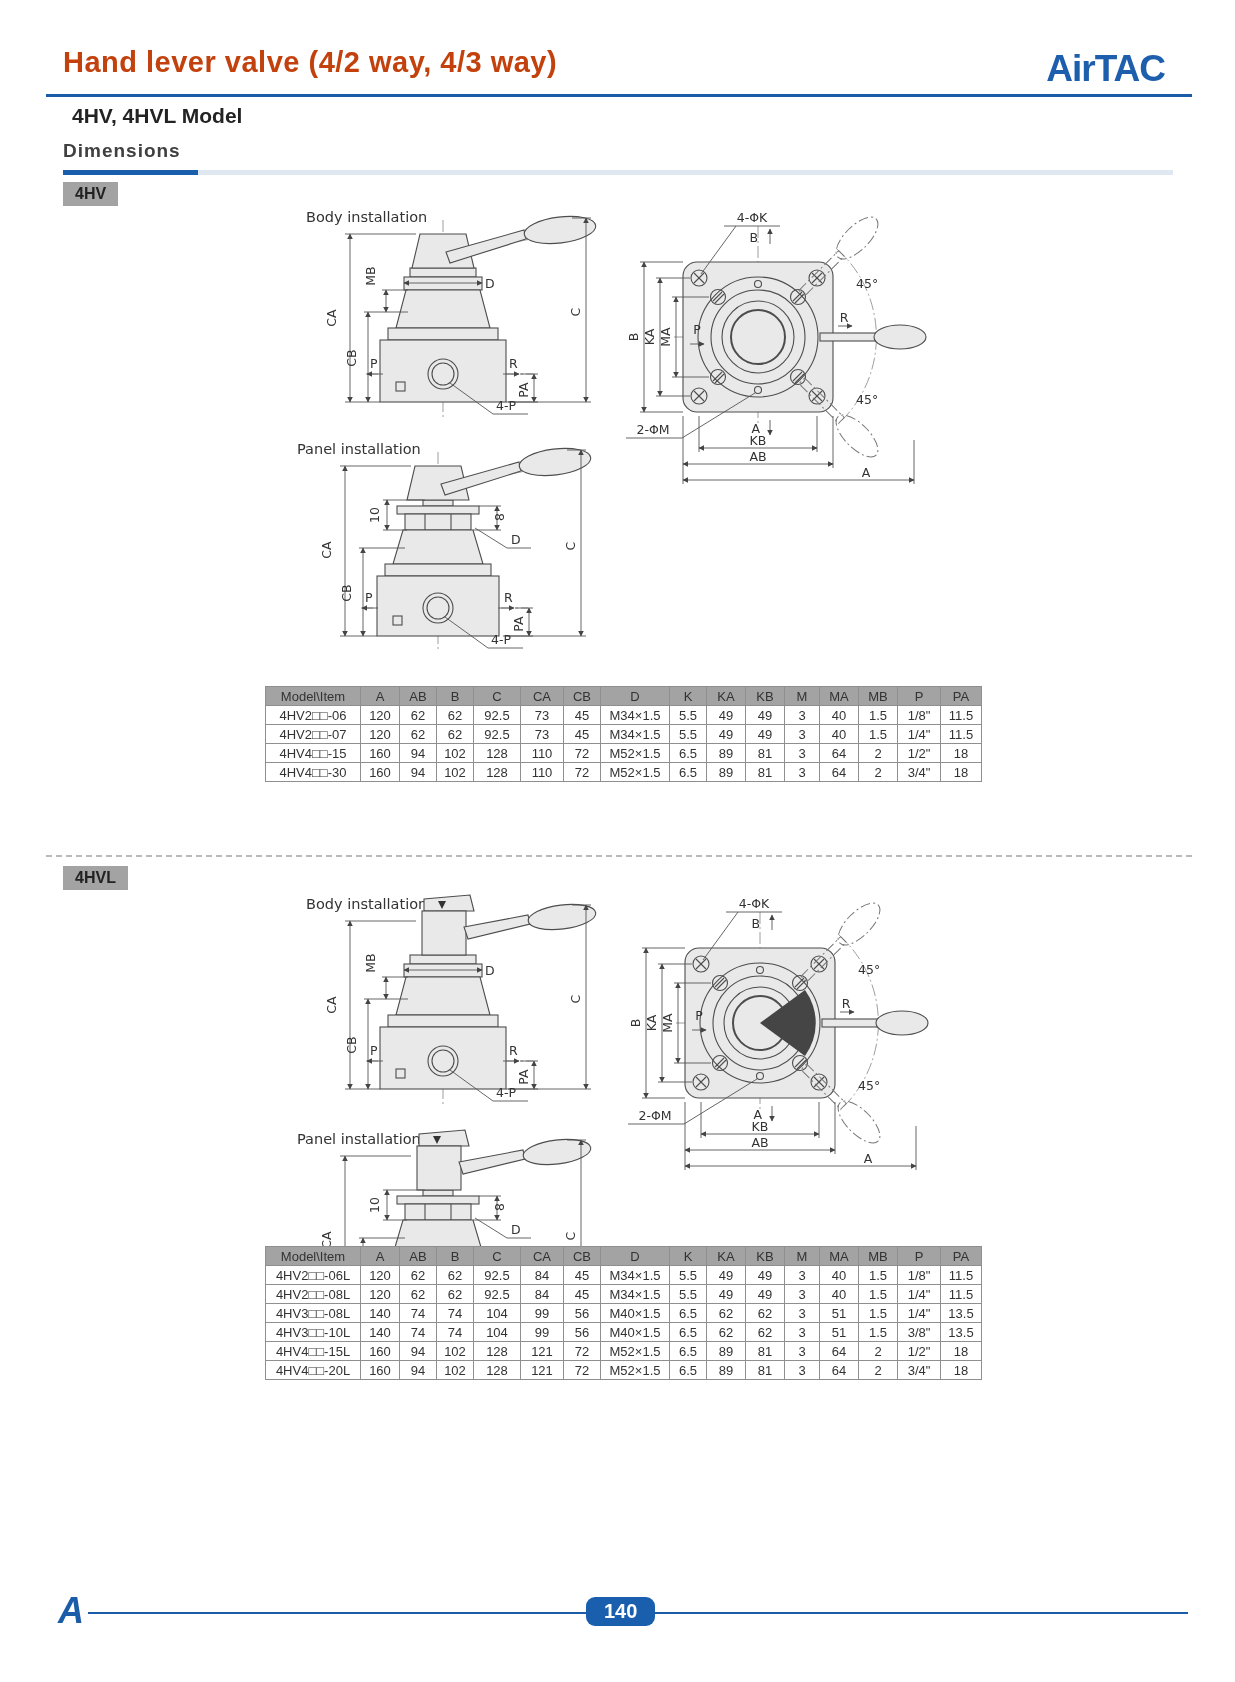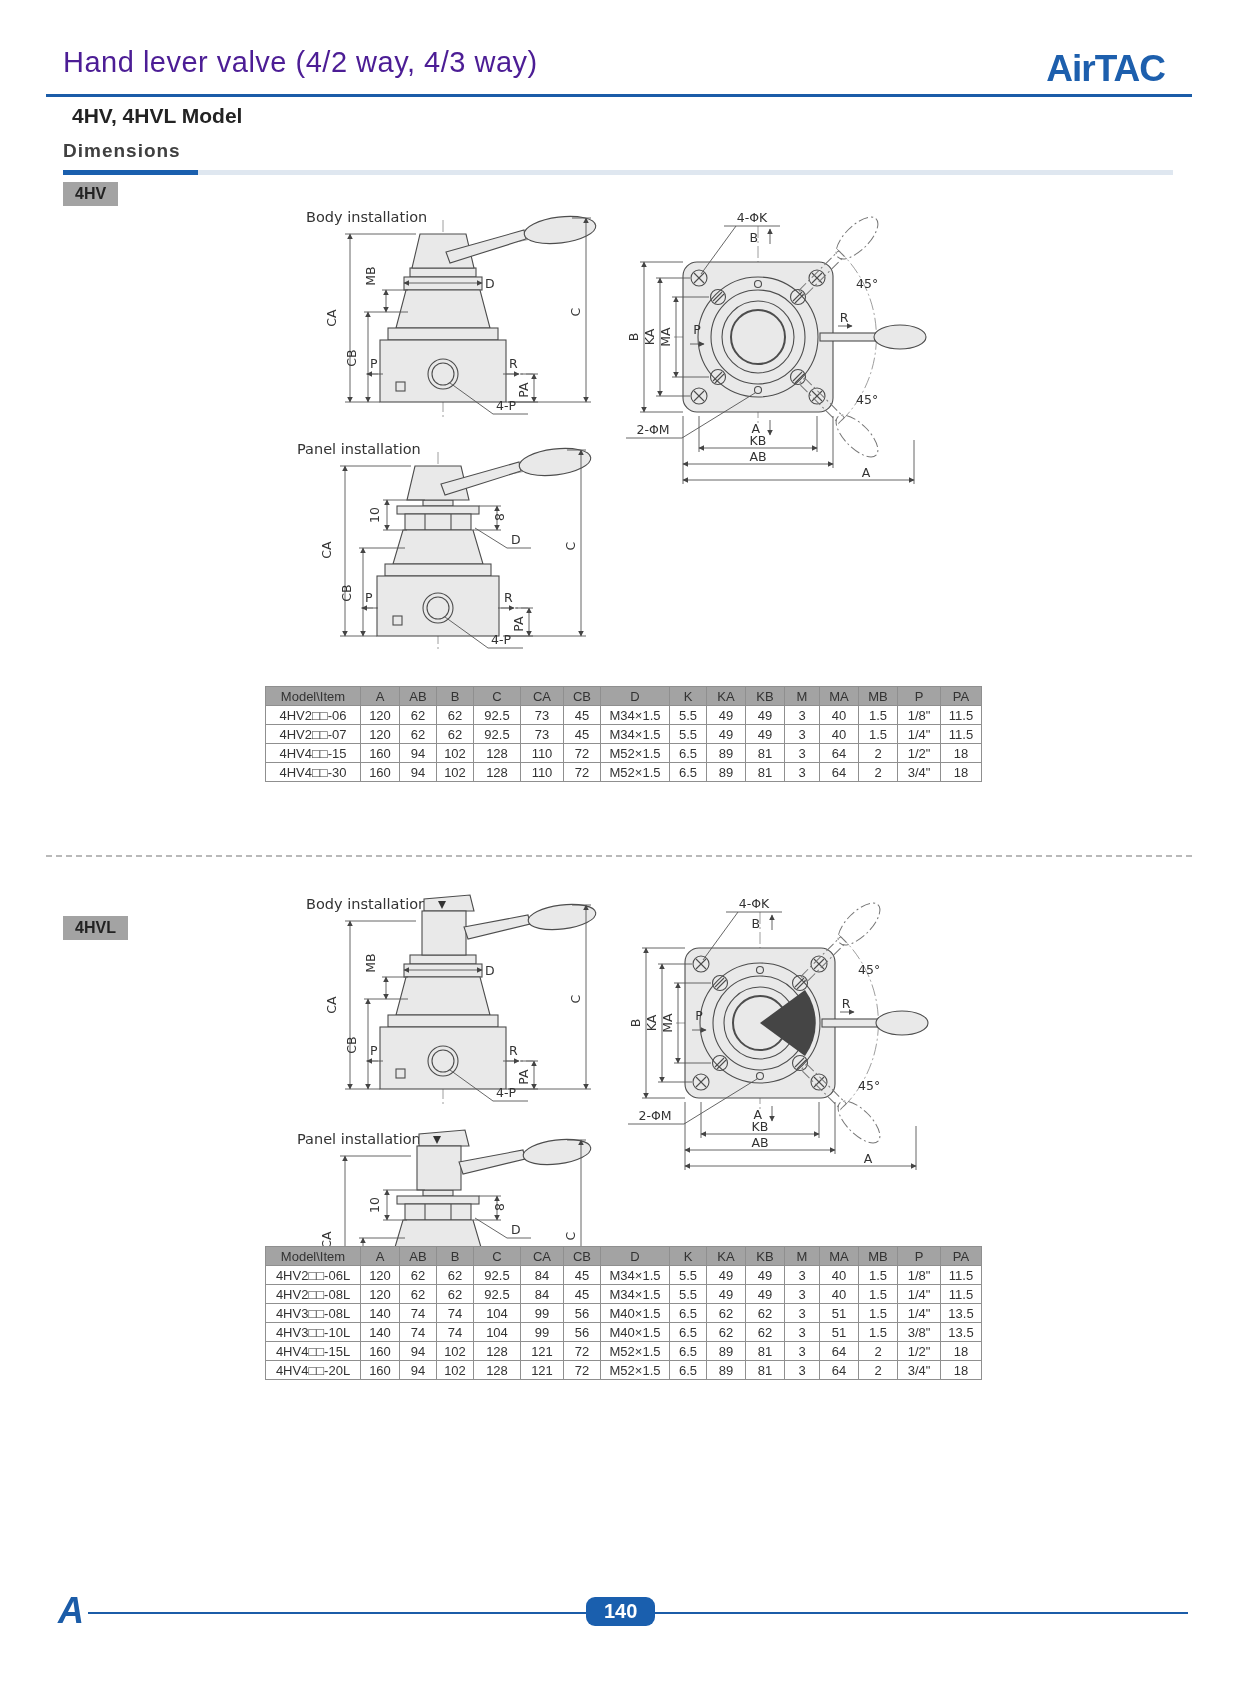--- a/index.html
+++ b/index.html
@@ -1,27 +1,27 @@
 <!DOCTYPE html>
 <html><head>
 <meta charset="utf-8">
 <style>
   html,body{margin:0;padding:0;background:#fff;}
   .page{position:relative;width:1235px;height:1682px;background:#fff;
         font-family:"Liberation Sans",sans-serif;overflow:hidden;color:#262626;}
   .abs{position:absolute;}
-  .title{left:63px;top:46px;font-size:29px;font-weight:normal;letter-spacing:.5px;color:#4c1d95;}
+  .title{left:63px;top:46px;font-size:29px;font-weight:bold;letter-spacing:.5px;color:#c2410c;}
   .logo{right:70px;top:48px;font-size:37px;font-weight:bold;color:#1d5fad;letter-spacing:-1px;}
   .title-rule{left:46px;top:94px;width:1146px;height:3px;background:#1b5ca8;}
   .series{left:72px;top:104px;font-size:21px;font-weight:bold;color:#232323;}
   .dim-heading{left:63px;top:140px;font-size:19px;font-weight:bold;color:#404040;letter-spacing:1px;}
   .dim-rule{left:63px;top:170px;width:1110px;height:5px;
             background:linear-gradient(to right,#1a5fae 0 135px,#dfe7f0 135px);}
   .badge{background:#a3a3a3;padding:3px 12px;font-weight:bold;font-size:16px;color:#222;}
-  .b-hv{left:63px;top:182px;} .b-hvl{left:63px;top:916px;}
+  .b-hv{left:63px;top:182px;} .b-hvl{left:63px;top:866px;}
   .divider{left:46px;top:855px;width:1146px;border-top:2px dashed #b9b9b9;}
   table{border-collapse:collapse;table-layout:fixed;font-size:13px;color:#333;background:#fff;}
   .t1{left:265px;top:686px;width:643px;} .t2{left:265px;top:1246px;width:643px;}
   th,td{border:1px solid #8f8f8f;padding:1px 2px;text-align:center;height:16px;overflow:hidden;white-space:nowrap;}
   th{background:#a3a3a3;font-weight:normal;}
   th:nth-child(1){width:90px;} th:nth-child(2){width:34px;} th:nth-child(3){width:32px;}
   th:nth-child(4){width:32px;} th:nth-child(5){width:42px;} th:nth-child(6){width:38px;}
   th:nth-child(7){width:32px;} th:nth-child(8){width:64px;} th:nth-child(9){width:32px;}
   th:nth-child(10){width:34px;} th:nth-child(11){width:34px;} th:nth-child(12){width:30px;}
   th:nth-child(13){width:34px;} th:nth-child(14){width:34px;} th:nth-child(15){width:38px;}

